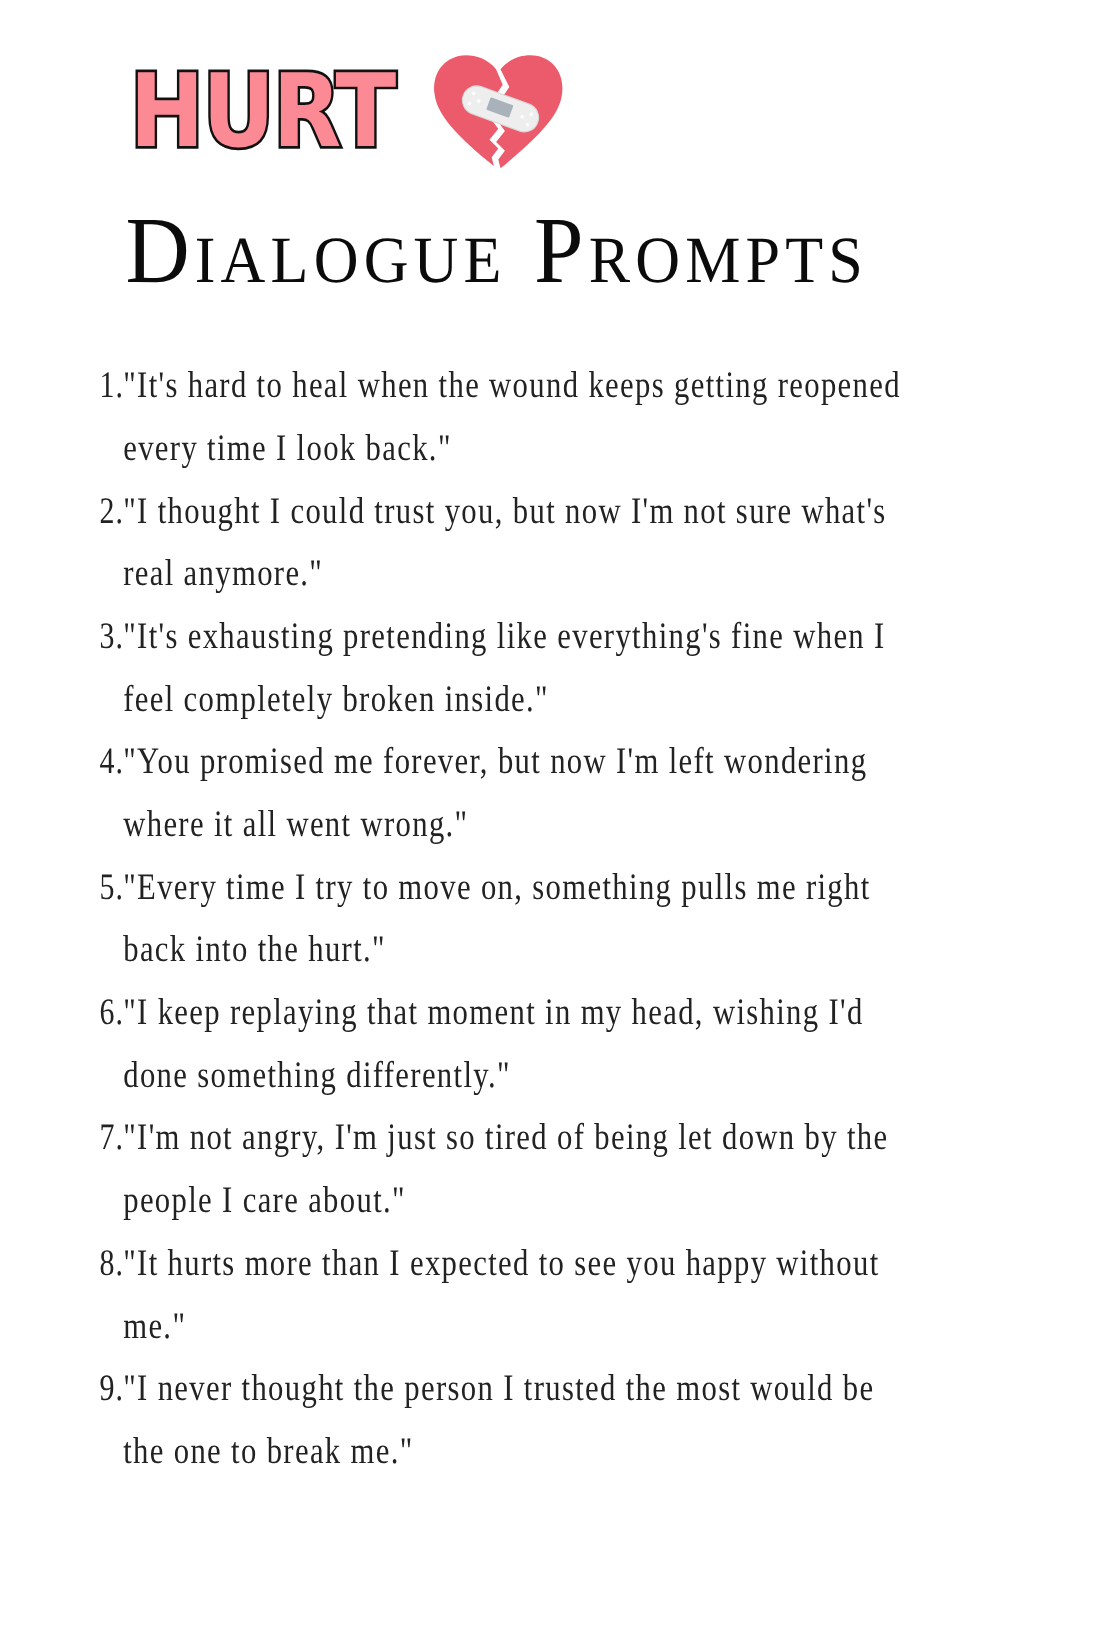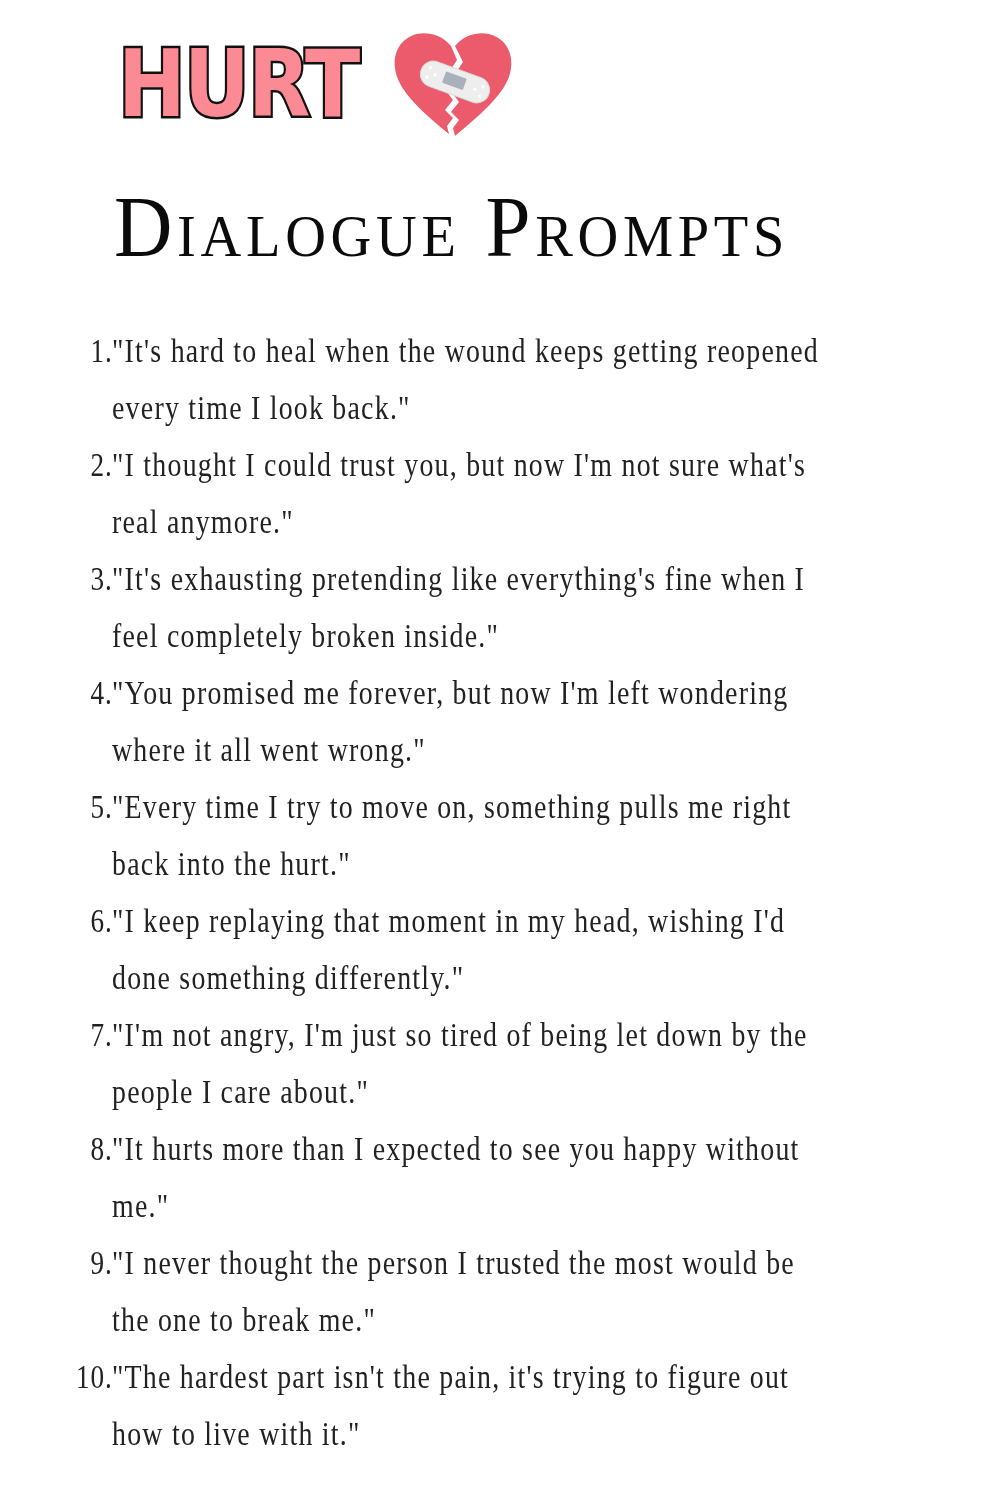--- a/index.html
+++ b/index.html
@@ -9,21 +9,21 @@
     }
     body {
       width: 1000px;
       height: 1500px;
       position: relative;
       overflow: hidden;
     }
     .header {
       position: absolute;
       left: 118px;
-      top: 34px;
+      top: 51px;
       height: 100px;
       display: flex;
       align-items: center;
     }
     .hurt-title {
       font-family: "DejaVu Sans", sans-serif;
       font-weight: bold;
       font-size: 92px;
       letter-spacing: -2px;
       color: #fb8a94;
@@ -179,20 +179,13 @@
       <div>me."</div>
     </div>
   </li>
   <li class="prompt-item">
     <span class="prompt-num">9.</span>
     <div class="prompt-text">
       <div>"I never thought the person I trusted the most would be</div>
       <div>the one to break me."</div>
     </div>
   </li>
-  <li class="prompt-item">
-    <span class="prompt-num">10.</span>
-    <div class="prompt-text">
-      <div>"The hardest part isn't the pain, it's trying to figure out</div>
-      <div>how to live with it."</div>
-    </div>
-  </li>
 </ol>
 
 </body></html>

